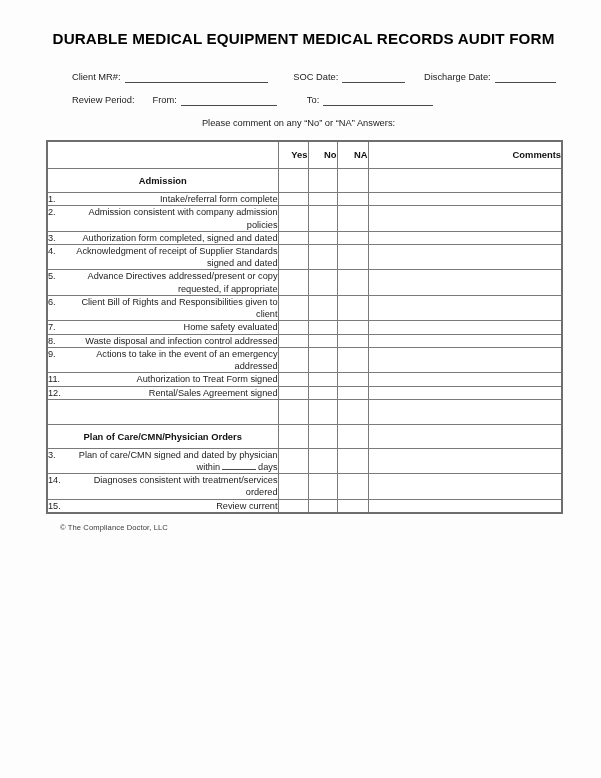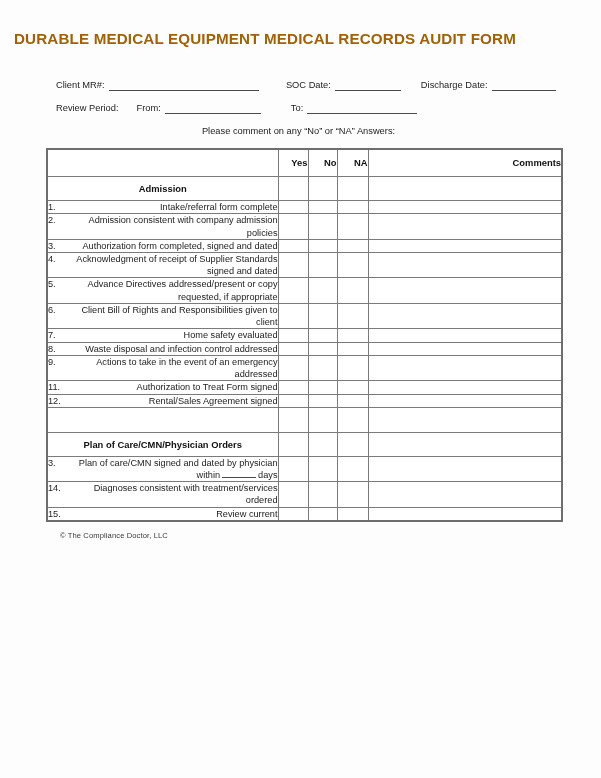--- a/index.html
+++ b/index.html
@@ -20,35 +20,35 @@
     width: 601px;
     height: 778px;
     background: #fdfdfd;
     box-sizing: border-box;
     padding: 0;
     overflow: hidden;
   }
 
   
   .doc-title {
-    text-align: left;
+    text-align: center;
     font-size: 15.2px;
     font-weight: bold;
     letter-spacing: 0.15px;
-    color: #a16207;
+    color: #000000;
     padding-top: 31px;
     padding-left: 14px;
     padding-right: 8px;
     line-height: 1.1;
   }
 
   
   .header-fields {
-    padding: 0 45px 0 56px;
-    margin-top: 32px;
+    padding: 0 45px 0 72px;
+    margin-top: 24px;
     font-size: 9.3px;
     color: #222;
   }
   .field-row {
     display: flex;
     align-items: flex-end;
     white-space: nowrap;
     margin-bottom: 12px;
     line-height: 1.2;
   }

